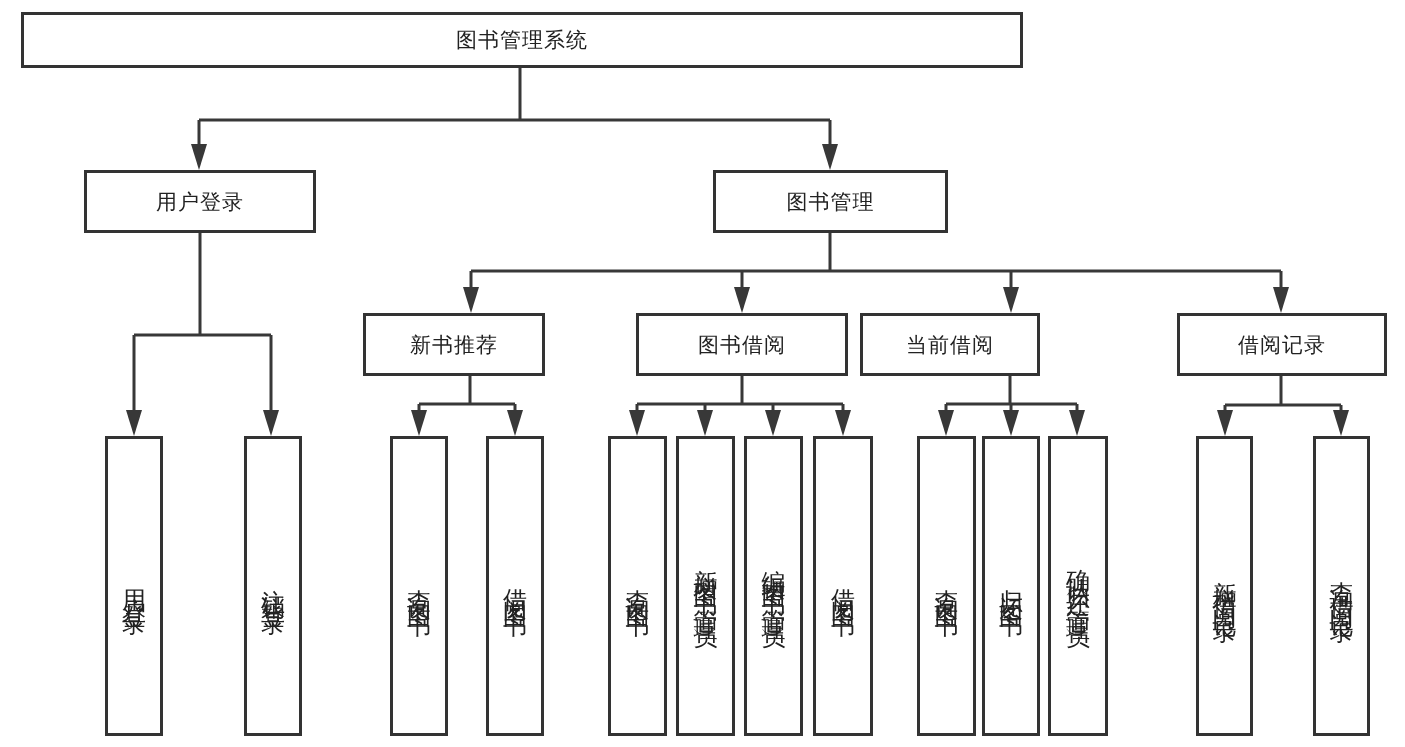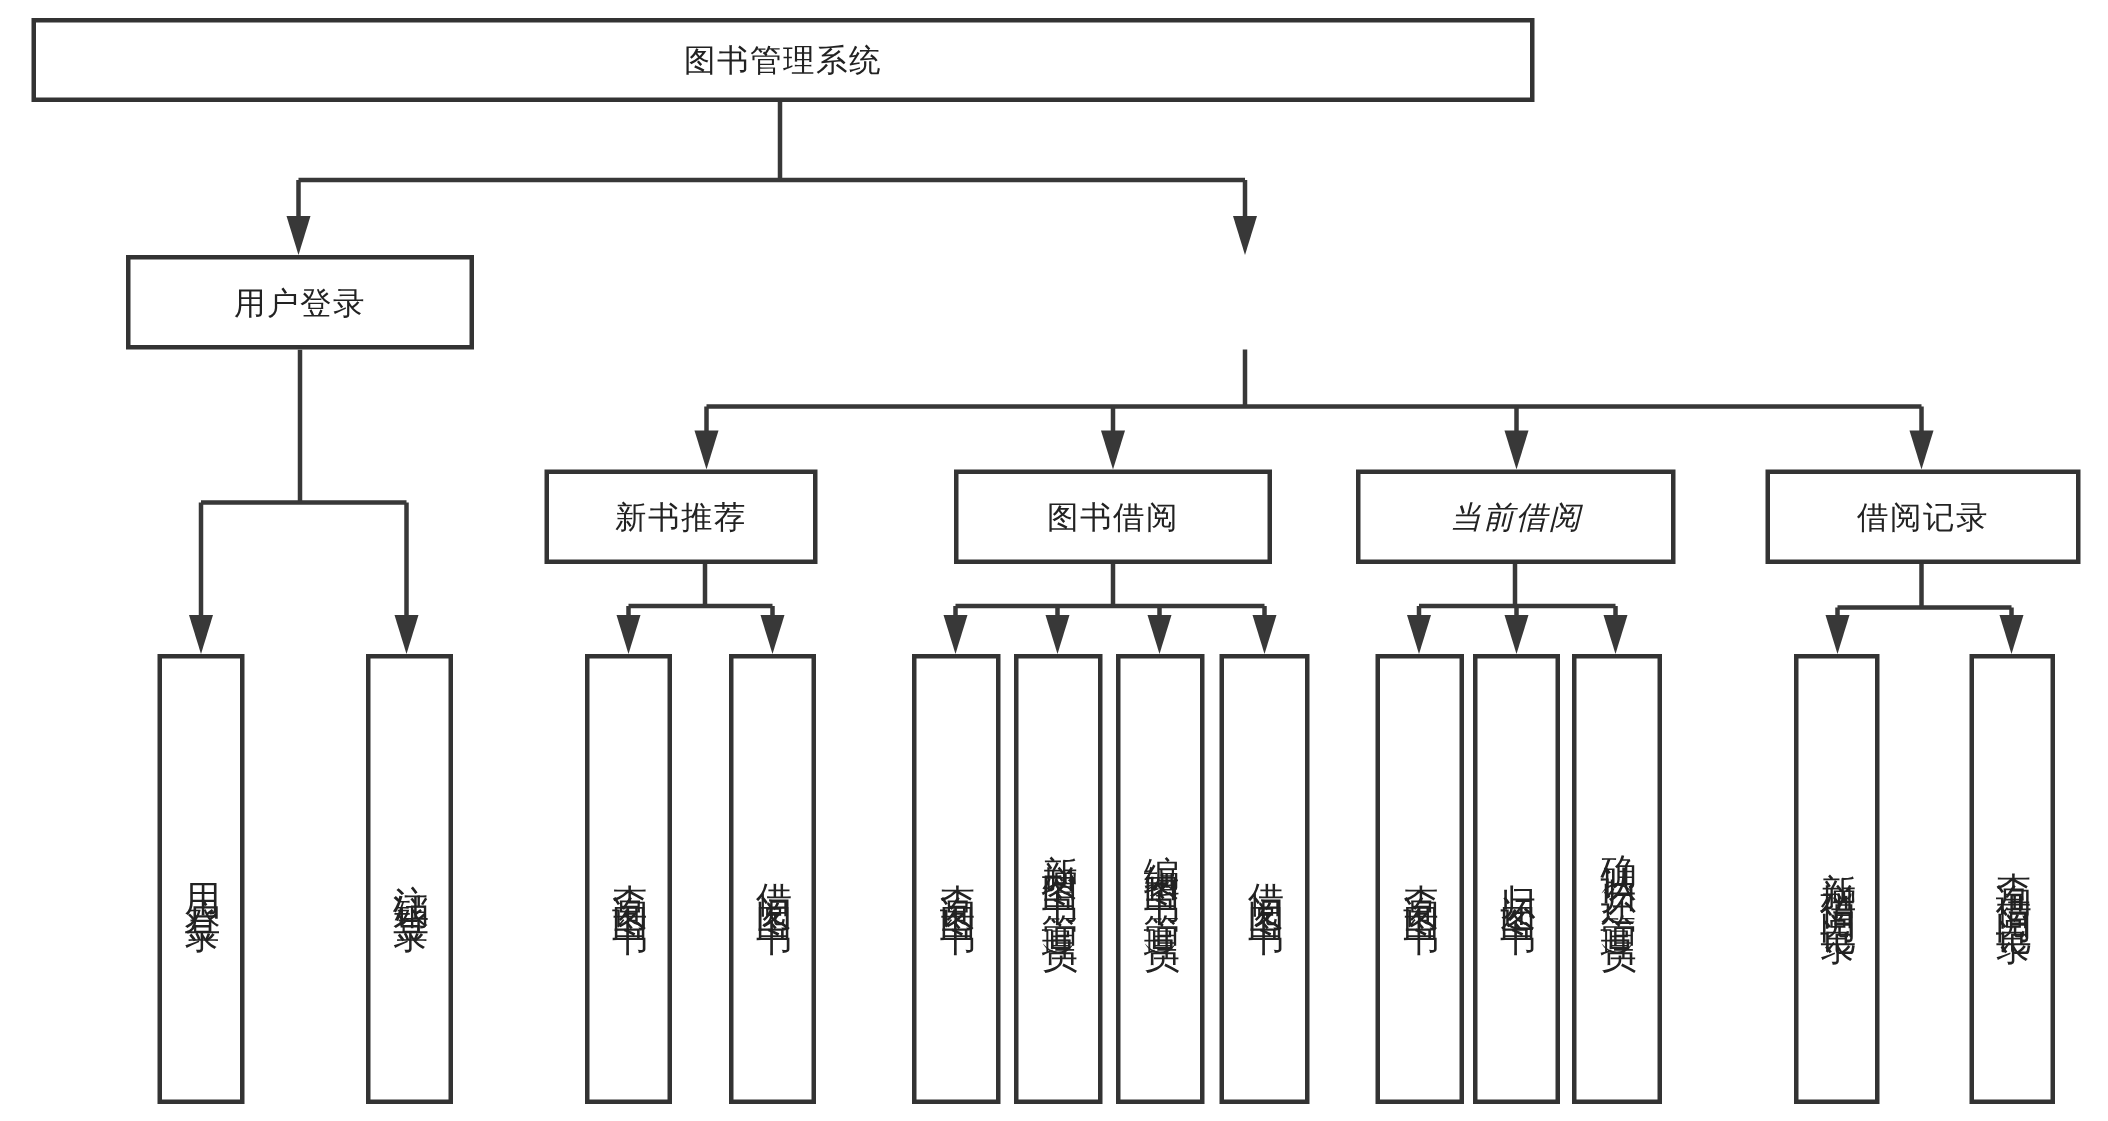--- a/index.html
+++ b/index.html
@@ -100,24 +100,25 @@
     <g>
       <path d="M1281 376 V405 M1225 405 H1341 M1225 405 V416 M1341 405 V416"></path>
       <polygon points="1217,410 1233,410 1225,436"></polygon>
       <polygon points="1333,410 1349,410 1341,436"></polygon>
     </g>
   </svg>
 
   <div class="box" style="left:21px;top:12px;width:1002px;height:56px;">图书管理系统</div>
 
   <div class="box" style="left:84px;top:170px;width:232px;height:63px;">用户登录</div>
+  <div class="box" style="left:713px;top:170px;width:235px;height:63px;">图书管理</div>
 
   <div class="box" style="left:363px;top:313px;width:182px;height:63px;">新书推荐</div>
   <div class="box" style="left:636px;top:313px;width:212px;height:63px;">图书借阅</div>
-  <div class="box" style="left:904px;top:313px;width:213px;height:63px;font-style:italic;">当前借阅</div>
+  <div class="box" style="left:860px;top:313px;width:180px;height:63px;">当前借阅</div>
   <div class="box" style="left:1177px;top:313px;width:210px;height:63px;">借阅记录</div>
 
   <div class="box leaf" style="left:105px;top:436px;width:58px;height:300px;">用户登录</div>
   <div class="box leaf" style="left:244px;top:436px;width:58px;height:300px;">注销登录</div>
 
   <div class="box leaf" style="left:390px;top:436px;width:58px;height:300px;">查询图书</div>
   <div class="box leaf" style="left:486px;top:436px;width:58px;height:300px;">借阅图书</div>
 
   <div class="box leaf" style="left:608px;top:436px;width:59px;height:300px;">查询图书</div>
   <div class="box leaf" style="left:676px;top:436px;width:59px;height:300px;">新增图书（管理员）</div>

